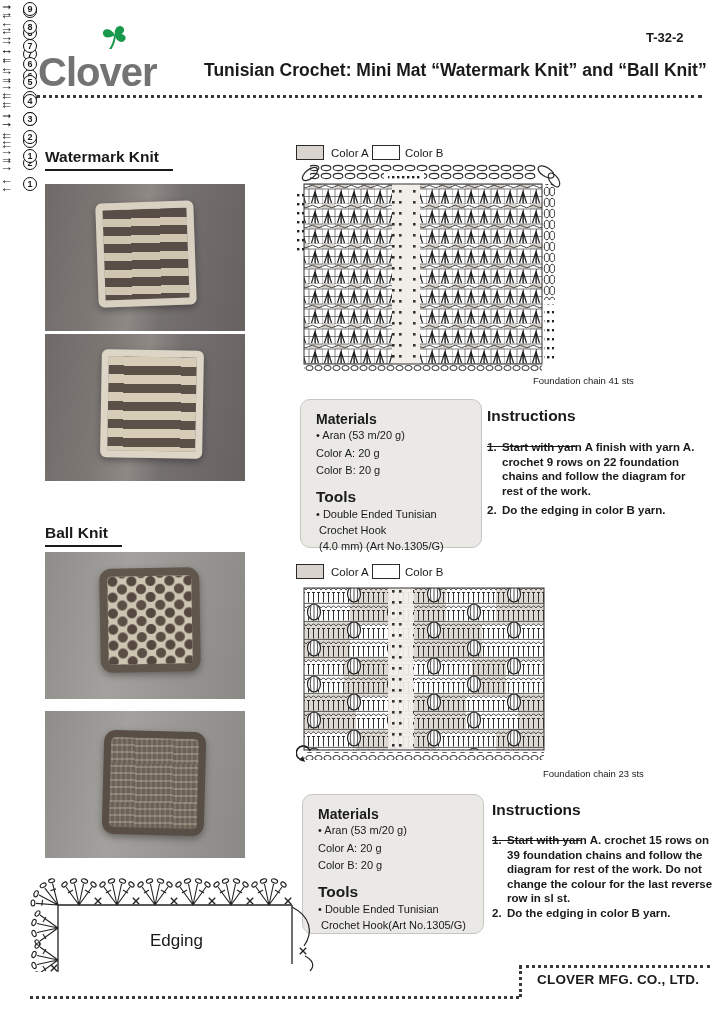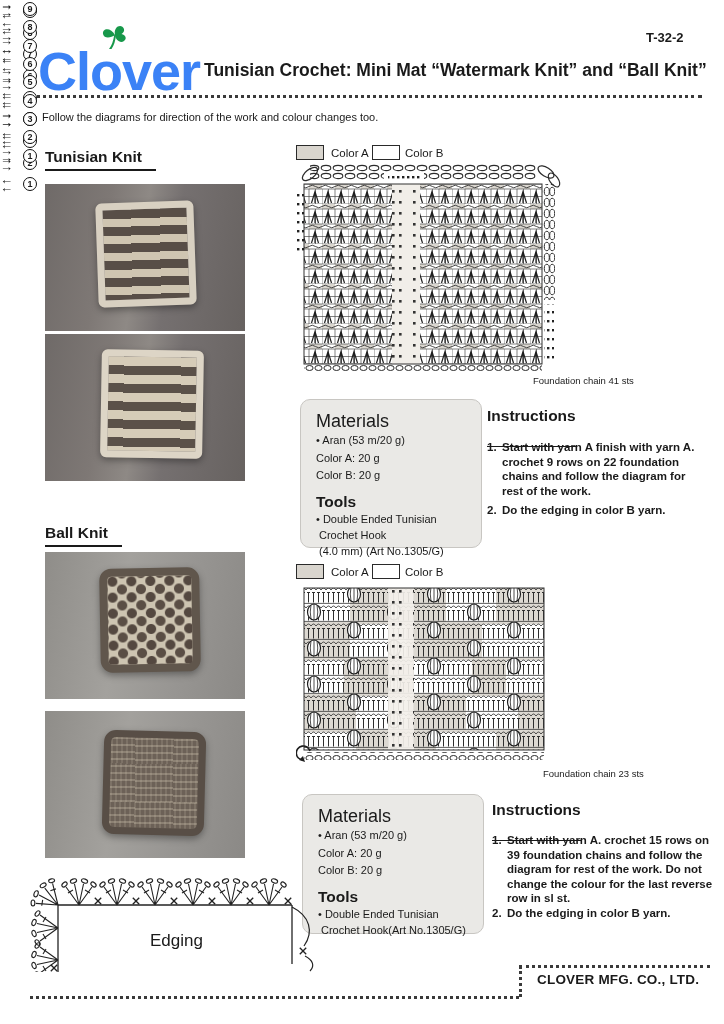--- a/index.html
+++ b/index.html
@@ -2,21 +2,21 @@
 <html><head>
 <meta charset="utf-8">
 <style>
   *{box-sizing:border-box;margin:0;padding:0}
   html,body{background:#fff}
   body{font-family:"Liberation Sans","DejaVu Sans",sans-serif;color:#1a1a1a}
   .page{position:relative;width:724px;height:1024px;background:#fff;overflow:hidden}
 
   
   .logo{position:absolute;left:36px;top:22px;width:160px;height:66px}
-  .logo-text{position:absolute;left:2px;top:18px;font-size:54px;font-weight:bold;color:#3b82f6;letter-spacing:-1px}
+  .logo-text{position:absolute;left:2px;top:28px;font-size:40px;font-weight:bold;color:#737373;letter-spacing:-1px}
   .shamrock{position:absolute;left:62px;top:0}
   .doc-code{position:absolute;left:646px;top:30px;font-size:13px;font-weight:bold}
   .title{position:absolute;left:204px;top:60px;font-size:17.5px;font-weight:bold;white-space:nowrap}
   .dot-rule{position:absolute;border-top:3px dotted #3a3a3a}
   .rule-header{left:30px;top:95px;width:672px}
   .note{position:absolute;left:42px;top:111px;font-size:11px}
 
   
   .sec-head{position:absolute;font-size:15.5px;font-weight:bold;border-bottom:2px solid #1a1a1a;padding:0 14px 3px 0}
   .wm-head{left:45px;top:148px}
@@ -51,21 +51,21 @@
   .rowmark{display:flex;align-items:center;gap:5px}
   .wm-markers .rowmark{height:21.7px}
   .bk-markers .rowmark{height:18.3px}
   .arrcol{display:flex;flex-direction:column;justify-content:center;width:18px;line-height:8.5px;font-size:13px;font-weight:bold}
   .circ{width:14px;height:14px;border:1.4px solid #111;border-radius:50%;font-size:9px;font-weight:bold;display:flex;align-items:center;justify-content:center;background:#fff}
 
   
   .mat-box{position:absolute;width:182px;background:#eae9e6;border:1.5px solid #c8c6c2;border-radius:10px;padding:11px 10px 10px 15px}
   .mat1{left:300px;top:399px;height:149px}
   .mat2{left:302px;top:794px;height:140px}
-  .mat-h{font-size:18px;font-weight:normal}
+  .mat-h{font-size:14px;font-weight:bold}
   .mat-line{font-size:11px;line-height:17.5px}
   .tools-h{font-size:15.5px;font-weight:bold;margin-top:8px}
   .tool-line{font-size:11px;line-height:16px;padding-left:3px}
 
   
   .inst-h{position:absolute;font-size:15.5px;font-weight:bold;border-bottom:1.5px solid #1a1a1a;padding-bottom:21px}
   .inst-step{position:absolute;display:flex;font-size:11.5px;font-weight:bold;line-height:14.5px}
   .inst-num{width:15px;flex:none}
   .inst1-h{left:487px;top:407px}
   .inst1-s1{left:487px;top:440px;width:222px}
@@ -94,23 +94,22 @@
         <path d="M17 13 C15 4 24 1 26 7 C27 12 20 14 17 13 Z"></path>
         <path d="M17 13 C24 9 31 15 26 19 C22 22 17 17 17 13 Z"></path>
         <path d="M16.2 13 Q15 22 11 27 L13.5 27 Q17.5 21 17.8 13 Z"></path>
       </g>
     </svg>
     <div class="logo-text">Clover</div>
   </div>
   <div class="doc-code">T-32-2</div>
   <div class="title">Tunisian Crochet: Mini Mat “Watermark Knit” and “Ball Knit”</div>
   <div class="dot-rule rule-header"></div>
-  <div class="note">Follow the diagrams for direction of the work and colour changes too.</div>
-
-  <div class="sec-head wm-head">Tunisian Knit</div>
+
+  <div class="sec-head wm-head">Watermark Knit</div>
   <div class="photo photo-wm ph1">
     <div class="swatch swatch-wm1"></div>
   </div>
   <div class="photo photo-wm ph2">
     <div class="swatch swatch-wm2"></div>
   </div>
 
   <div class="legend-swatch" style="left:296px;top:145px;background:#d9d5ce"></div>
   <div class="legend-label" style="left:331px;top:147px">Color A</div>
   <div class="legend-swatch" style="left:372px;top:145px;background:#ffffff"></div>

